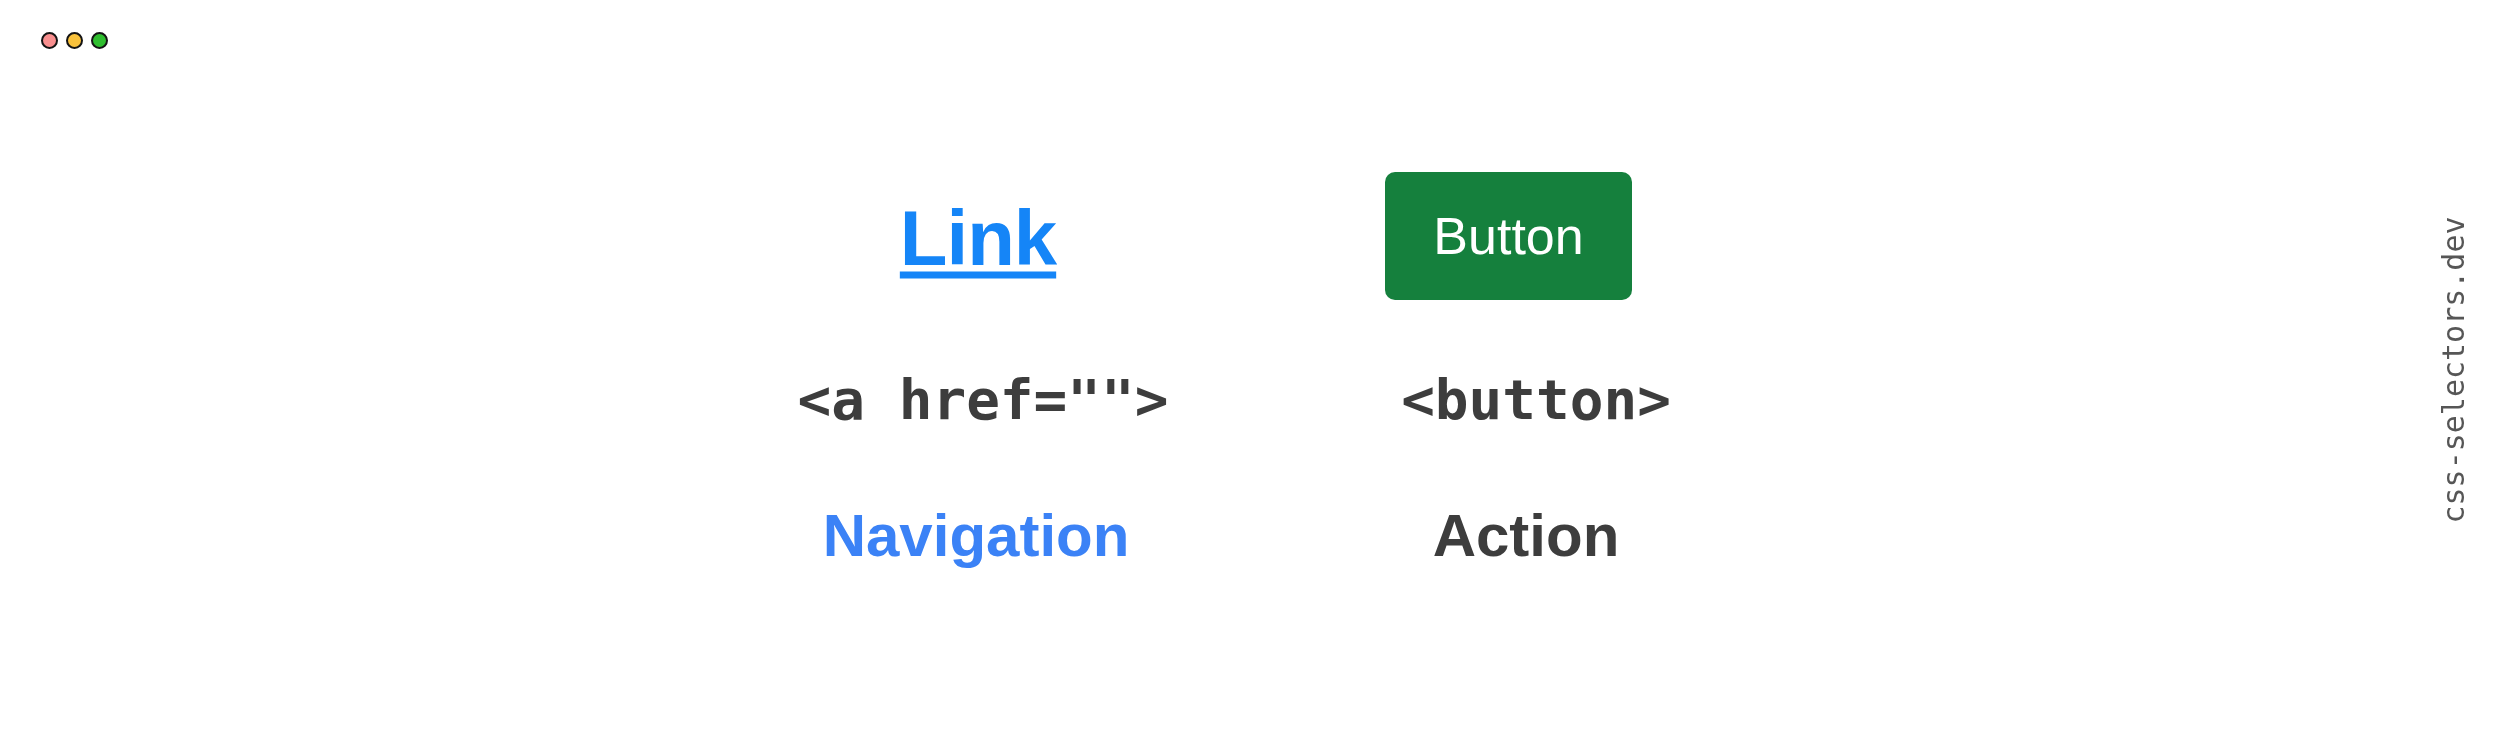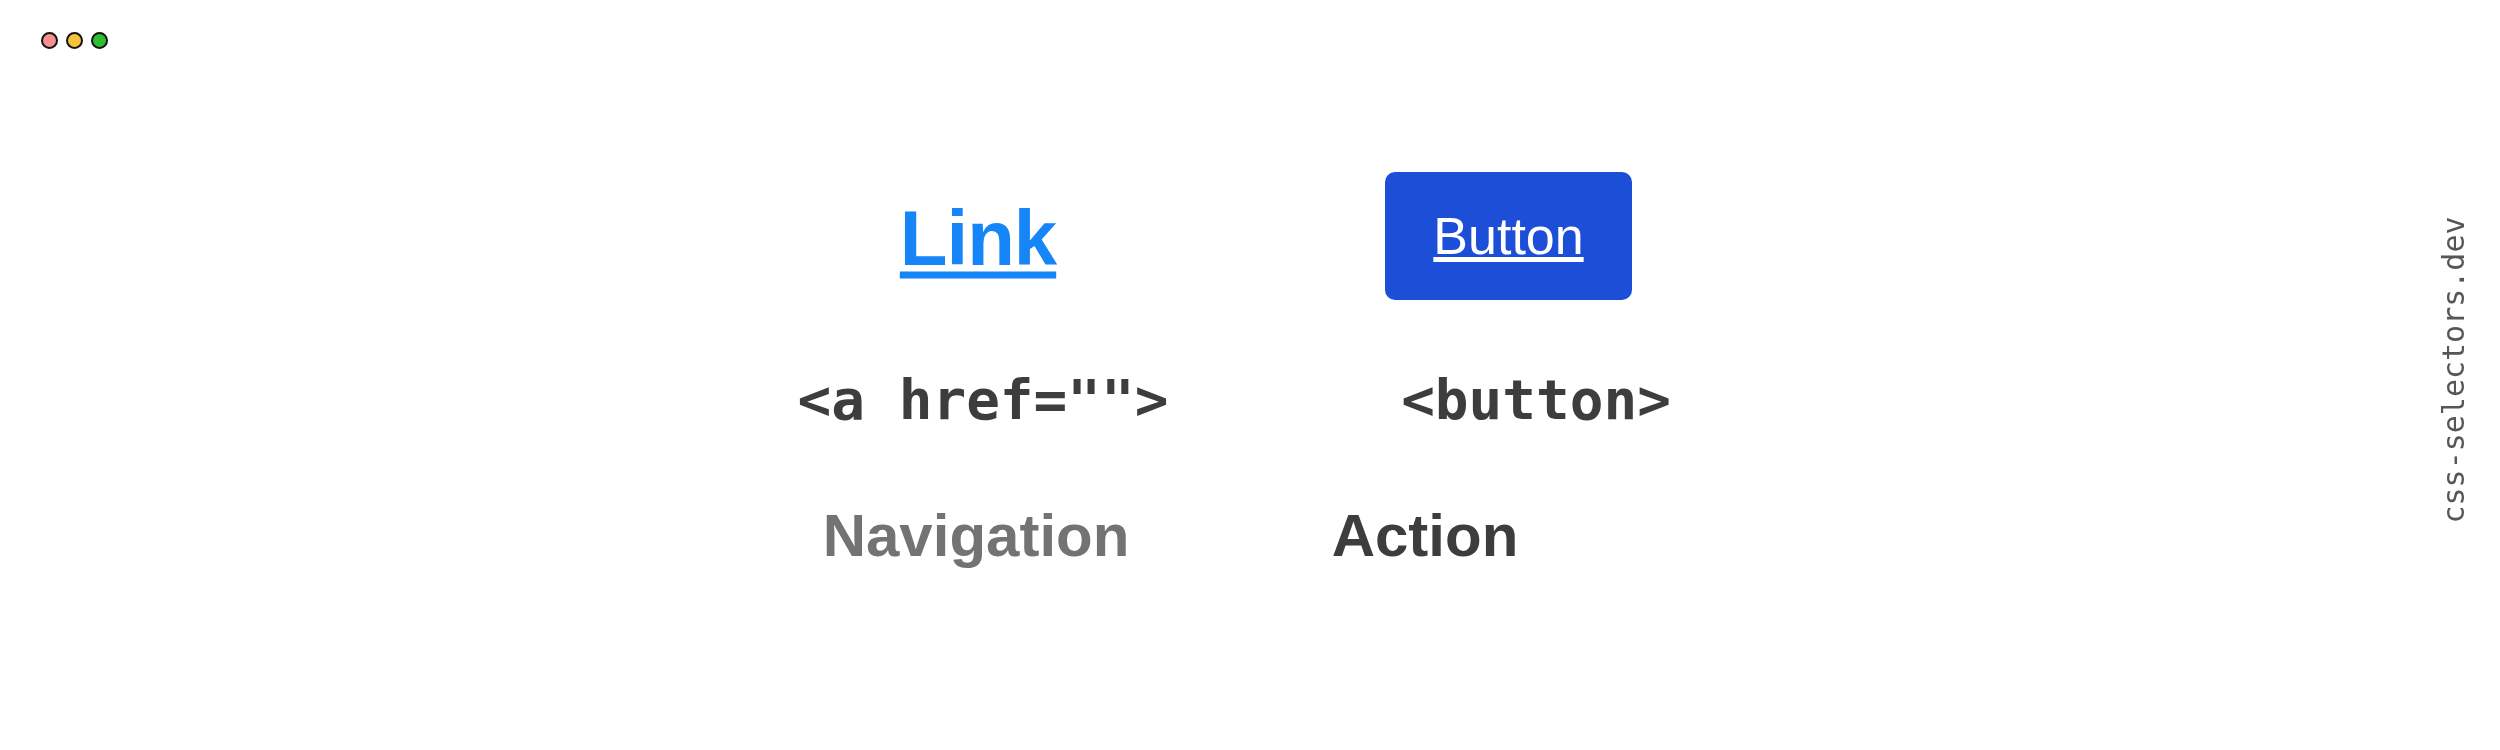--- a/index.html
+++ b/index.html
@@ -78,21 +78,21 @@
 
   
   .category {
     position: absolute;
     transform: translate(-50%, -50%);
     font-weight: 700;
     font-size: 60px;
     white-space: nowrap;
   }
   .category-nav    { left: 976px;  top: 535px; }
-  .category-action { left: 1425px; top: 535px; }
+  .category-action { left: 1526px; top: 535px; }
 
   
   .watermark {
     position: absolute;
     left: 2453px; top: 370px;
     transform: translate(-50%, -50%) rotate(-90deg);
     font-family: "DejaVu Sans Mono", "Liberation Mono", monospace;
     font-size: 30px;
     font-weight: 400;
     white-space: nowrap;
@@ -104,25 +104,25 @@
 <div class="canvas">
 
   <div class="traffic-lights">
     <span class="dot" style="background: rgb(249, 143, 143); border-color: rgb(20, 20, 20);"></span>
     <span class="dot" style="background: rgb(249, 194, 60); border-color: rgb(20, 20, 20);"></span>
     <span class="dot" style="background: rgb(47, 190, 47); border-color: rgb(20, 20, 20);"></span>
   </div>
 
   <a class="demo-link" style="color: rgb(21, 133, 247);">Link</a>
 
-  <button class="demo-button" style="background: #1d4ed8; color: rgb(255, 255, 255); text-decoration: underline;">Button</button>
+  <button class="demo-button" style="background: #15803d; color: rgb(255, 255, 255);">Button</button>
 
   <code class="code code-link" style="color: rgb(61, 61, 61);">&lt;a href=""&gt;</code>
 
   <code class="code code-button" style="color: rgb(61, 61, 61); margin-left: 33px;">&lt;button&gt;</code>
 
-  <div class="category category-nav" style="color: #737373; text-align: right;">Navigation</div>
+  <div class="category category-nav" style="color: #3b82f6; text-align: right;">Navigation</div>
 
   <div class="category category-action" style="color: rgb(61, 61, 61);">Action</div>
 
   <div class="watermark" style="color: rgb(86, 86, 86);">css-selectors.dev</div>
 
 </div>
 
 </body></html>

